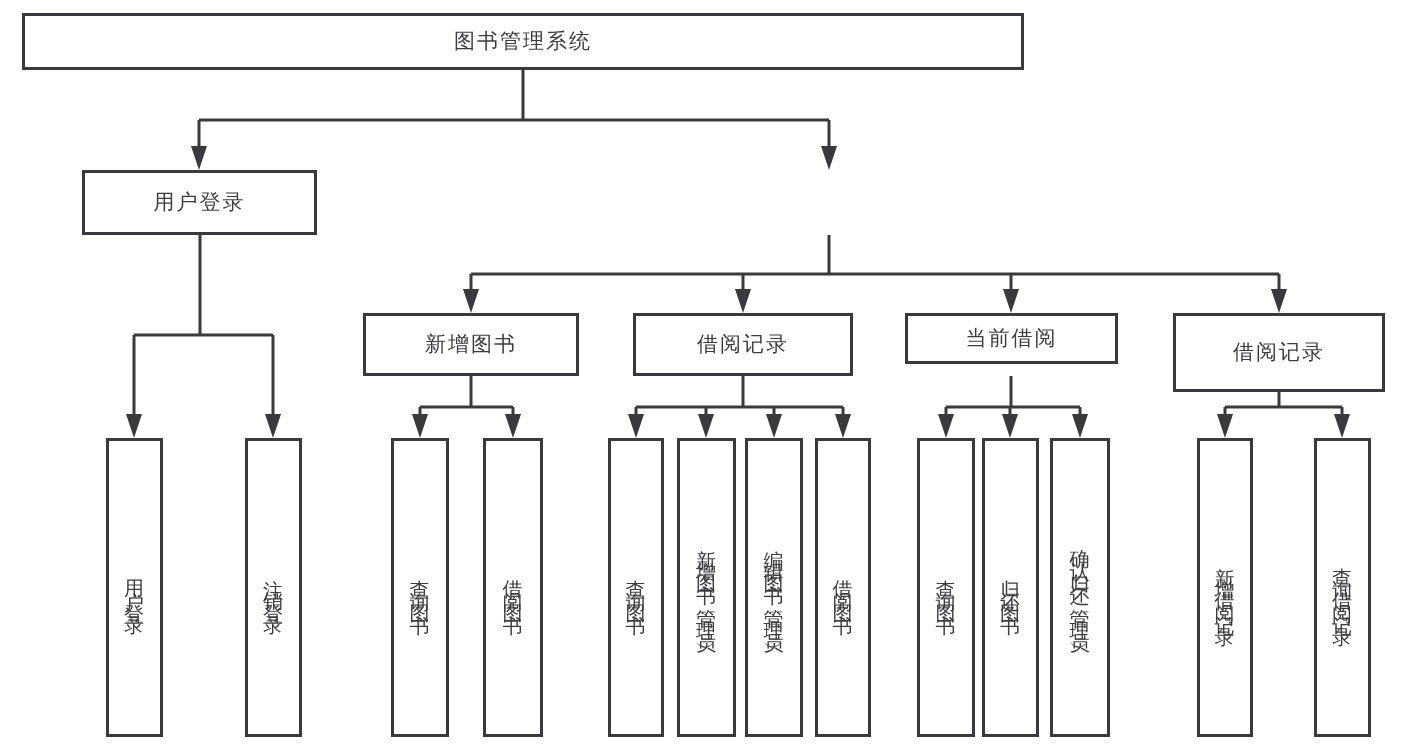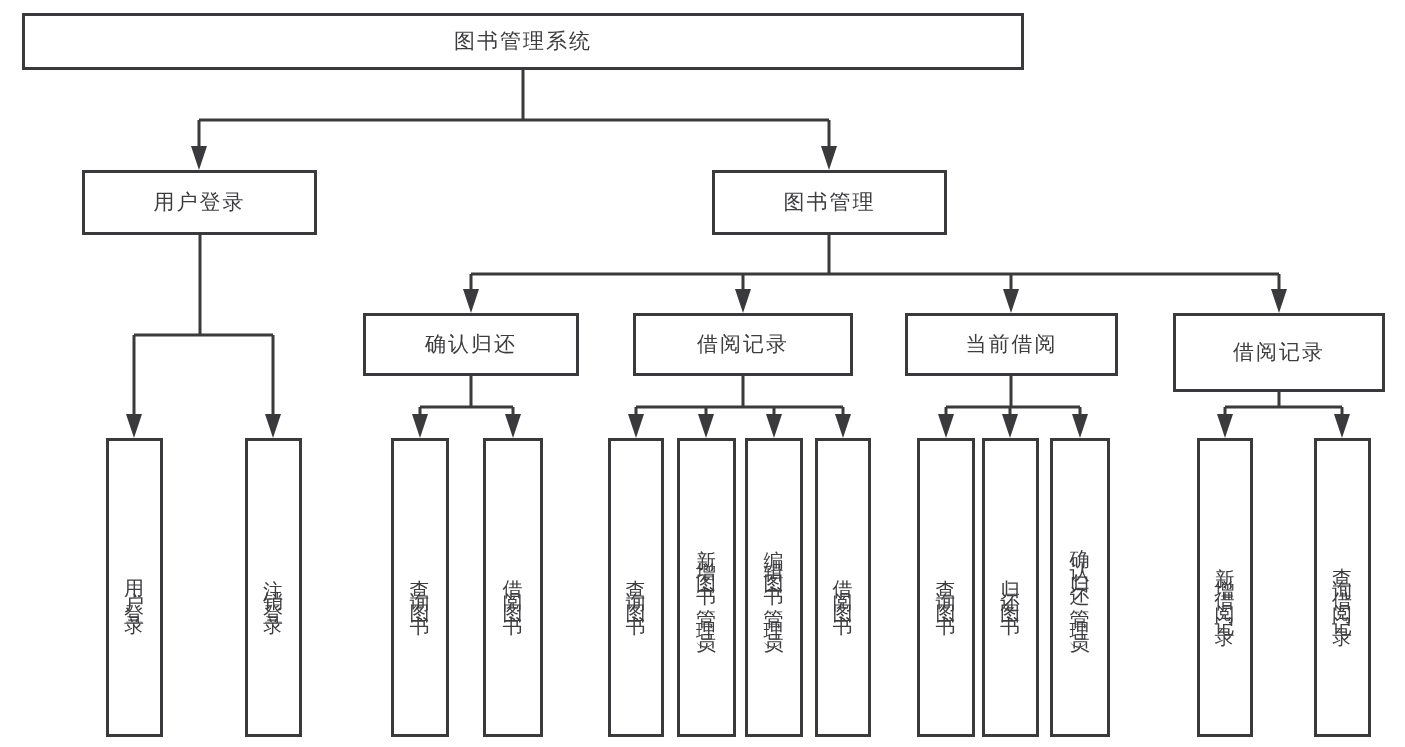--- a/index.html
+++ b/index.html
@@ -36,21 +36,21 @@
     top:438px;height:299px;width:57px;
   }
   
   #n-root{left:22px;top:13px;width:1002px;height:57px;}
   
   #n-user-login{left:82px;top:170px;width:235px;height:65px;}
   #n-book-mgmt{left:712px;top:170px;width:235px;height:65px;}
   
   #n-new-books{left:363px;top:313px;width:216px;height:63px;}
   #n-book-borrow{left:633px;top:313px;width:220px;height:63px;}
-  #n-current-borrow{left:905px;top:313px;width:213px;height:63px;}
+  #n-current-borrow{left:905px;top:313px;width:213px;height:51px;}
   #n-borrow-records{left:1173px;top:313px;width:212px;height:79px;}
   
   #l-user-login{left:106px;}
   #l-logout{left:245px;}
   #l-nb-query{left:391px;width:58px;}
   #l-nb-borrow{left:483px;width:60px;}
   #l-bb-query{left:608px;width:56px;}
   #l-bb-add{left:677px;width:59px;}
   #l-bb-edit{left:745px;width:58px;}
   #l-bb-borrow{left:815px;width:56px;}
@@ -117,26 +117,23 @@
     </g>
   </svg>
 
   <div class="box h-box" id="n-root">
     <span>图书管理系统</span>
   </div>
 
   <div class="box h-box" id="n-user-login">
     <span>用户登录</span>
   </div>
-  <div class="box h-box" id="n-book-mgmt">
-    <span>图书管理</span>
-  </div>
 
   <div class="box h-box" id="n-new-books">
-    <span>确认归还</span>
+    <span>新增图书</span>
   </div>
   <div class="box h-box" id="n-book-borrow">
     <span>借阅记录</span>
   </div>
   <div class="box h-box" id="n-current-borrow">
     <span>当前借阅</span>
   </div>
   <div class="box h-box" id="n-borrow-records">
     <span>借阅记录</span>
   </div>

